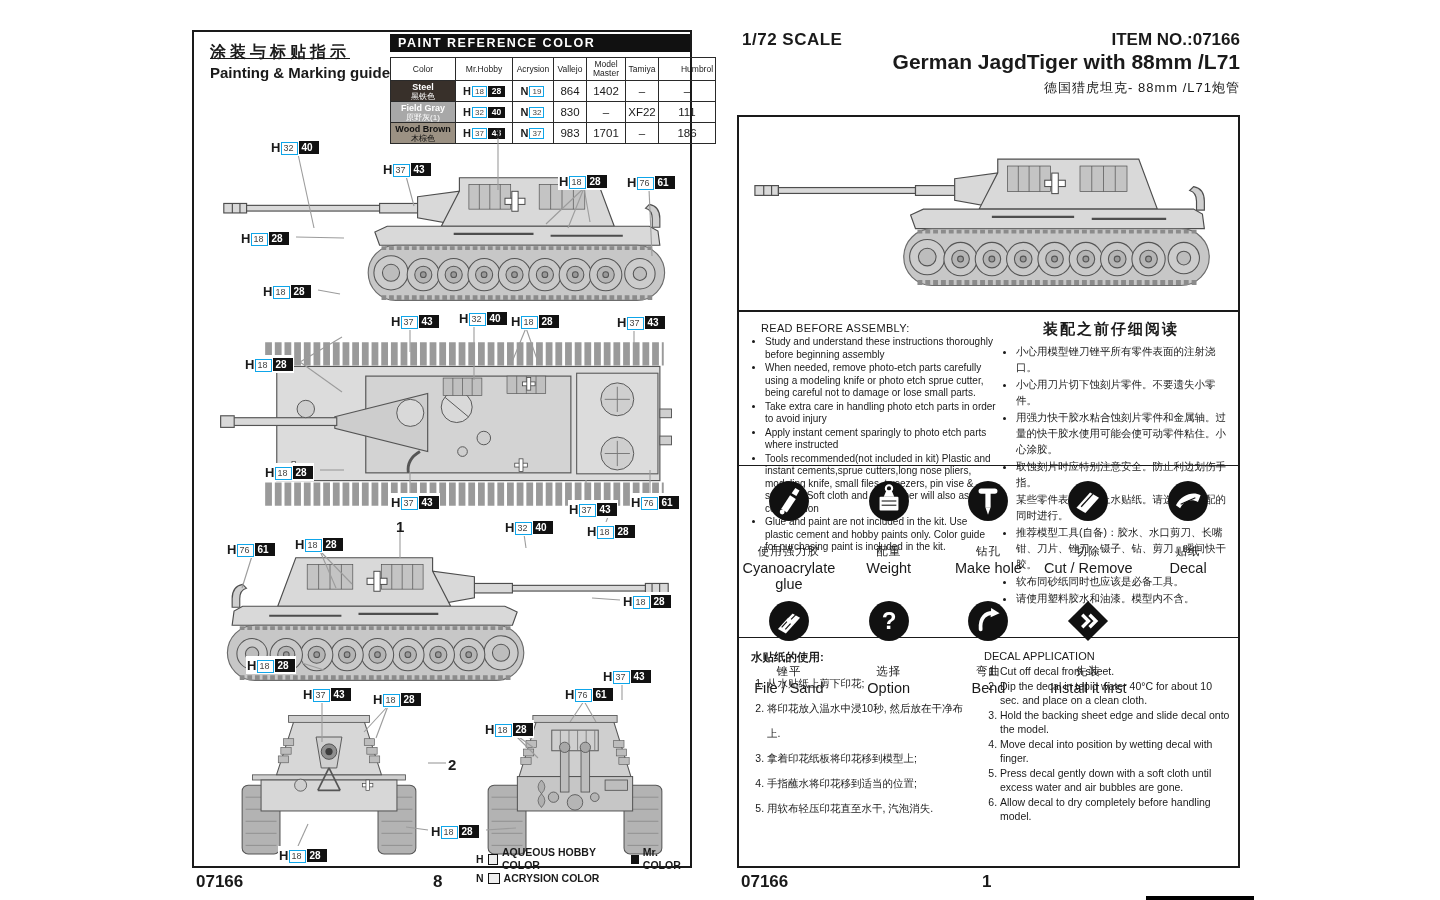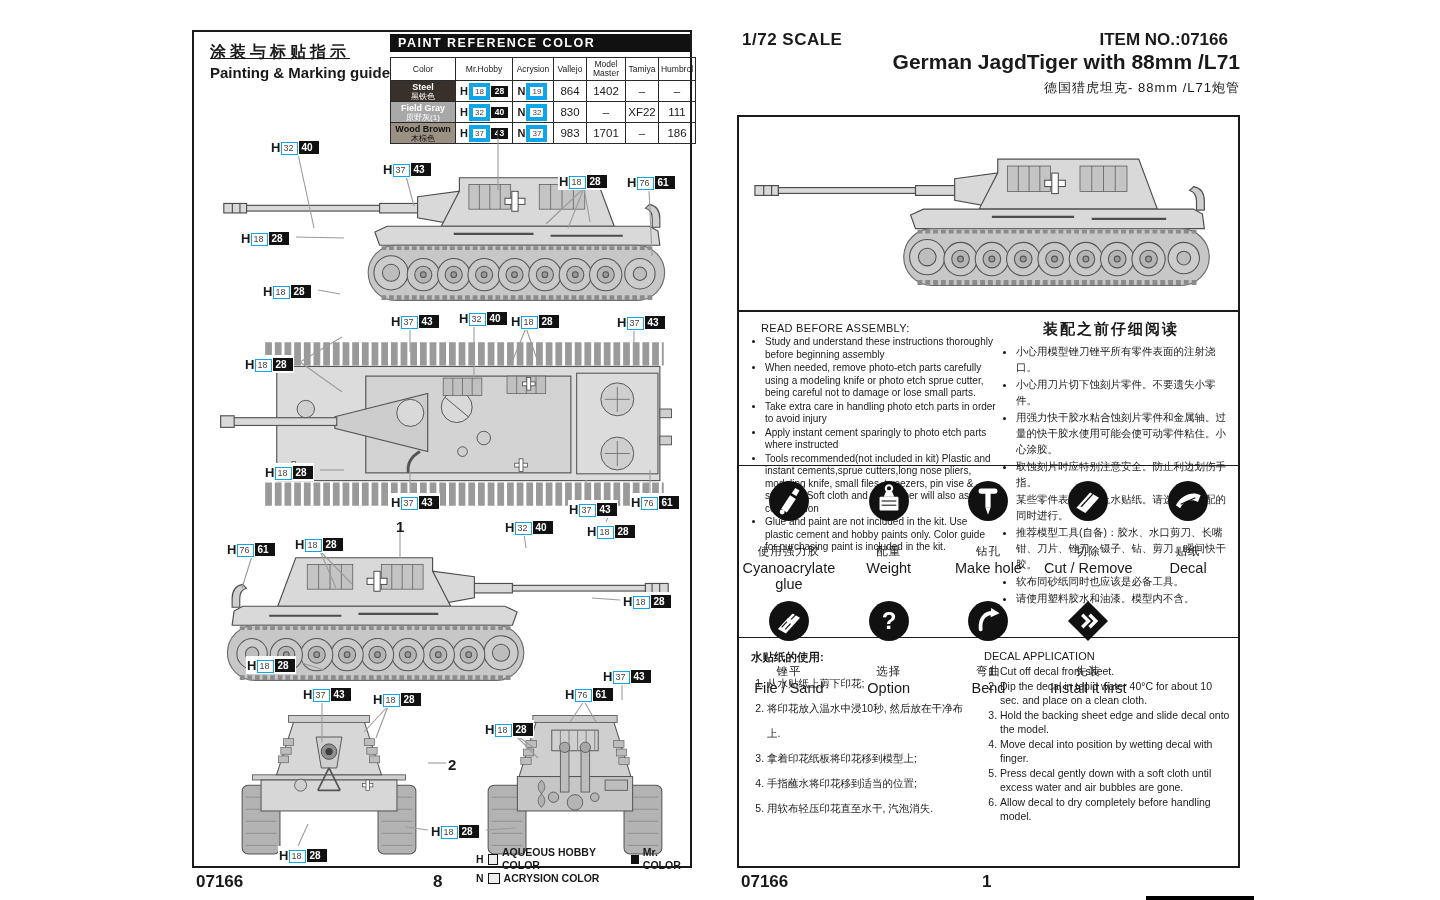--- a/index.html
+++ b/index.html
@@ -14,26 +14,26 @@
   .lp-title .t-en{font-size:15px;font-weight:bold;margin-top:3px;}
   .paint-table-wrap{position:absolute;left:196px;top:2px;width:300px;}
   .pt-header{background:#111;color:#fff;font-weight:bold;font-size:12.5px;letter-spacing:1.5px;padding:2px 0 2px 8px;}
   table.pt{border-collapse:collapse;width:100%;margin-top:5px;table-layout:fixed;}
   table.pt th,table.pt td{border:1px solid #2a2a2a;text-align:center;padding:0;}
   table.pt th{font-size:8.5px;font-weight:normal;height:22px;line-height:1.05;}
   table.pt td{font-size:11.5px;height:20px;}
   table.pt th:nth-child(1){width:64px;} table.pt th:nth-child(2){width:56px;}
   table.pt th:nth-child(3){width:40px;} table.pt th:nth-child(4){width:32px;}
   table.pt th:nth-child(5){width:38px;} table.pt th:nth-child(6){width:32px;}
-  table.pt th:nth-child(7){width:36px;}
+  table.pt th:nth-child(7){width:36px;padding-left:20px;}
   td.cswatch .cname{font-size:9px;font-weight:bold;line-height:10px;}
   td.cswatch .ccn{font-size:8px;line-height:9px;}
   .hl{font-weight:bold;}
   table.pt .hl{font-size:11px;}
-  .wbox{display:inline-block;border:4px solid #0ea5e9;background:#fff;color:#444;font-size:8px;line-height:9px;min-width:11px;padding:0 1px;margin:0 1px;vertical-align:1px;}
+  .wbox{display:inline-block;border:1px solid #0ea5e9;background:#fff;color:#444;font-size:8px;line-height:9px;min-width:11px;padding:0 1px;margin:0 1px;vertical-align:1px;}
   .bbox{display:inline-block;background:#111;color:#fff;font-weight:bold;font-size:8.5px;line-height:11px;min-width:13px;padding:0 2px;vertical-align:1px;}
 
   #leader-lines{position:absolute;left:0;top:0;width:496px;height:834px;z-index:5;pointer-events:none;}
   #callout-layer{position:absolute;left:0;top:0;width:496px;height:834px;z-index:6;}
   #callout-layer .chip{position:absolute;white-space:nowrap;background:#fff;padding:0 1px;}
   #callout-layer .hl{font-size:13px;}
   #callout-layer .wbox{font-size:9px;line-height:11px;min-width:13px;border-width:1.4px;vertical-align:1.5px;}
   #callout-layer .bbox{font-size:10px;line-height:13px;min-width:16px;vertical-align:1px;}
   #callout-layer .marker{position:absolute;font-weight:bold;font-size:15px;}
 
@@ -45,21 +45,21 @@
   #view5{left:286px;top:662px;width:190px;height:172px;}
   .tv svg{width:100%;height:100%;display:block;}
 
   .legend{position:absolute;left:282px;top:814px;font-size:10.5px;font-weight:bold;z-index:7;}
   .lg-line{display:flex;align-items:center;gap:4px;line-height:13px;}
   .lg-box{display:inline-block;width:10px;height:9px;border:1.2px solid #111;background:#eee;}
   .lg-solid{display:inline-block;width:9px;height:9px;background:#111;margin-left:12px;}
 
   
   #rp-scale{position:absolute;left:742px;top:30px;font-size:17px;font-weight:bold;letter-spacing:0.5px;}
-  #rp-item{position:absolute;right:212px;top:30px;font-size:17px;font-weight:bold;}
+  #rp-item{position:absolute;right:200px;top:30px;font-size:17px;font-weight:bold;}
   #rp-title-en{position:absolute;right:200px;top:50px;font-size:21px;font-weight:bold;}
   #rp-title-cn{position:absolute;right:200px;top:79px;font-size:13px;letter-spacing:1px;}
 
   
   .rp-sec{position:relative;box-sizing:border-box;border-bottom:1.5px solid #1a1a1a;}
   #rp-illus{height:195px;border-bottom-width:2px;}
   #rtank{left:12px;top:8px;width:470px;height:178px;}
   #rp-read{height:154px;}
   #rp-icons{height:172px;}
   #rp-decal{height:160px;border-bottom:none;}

